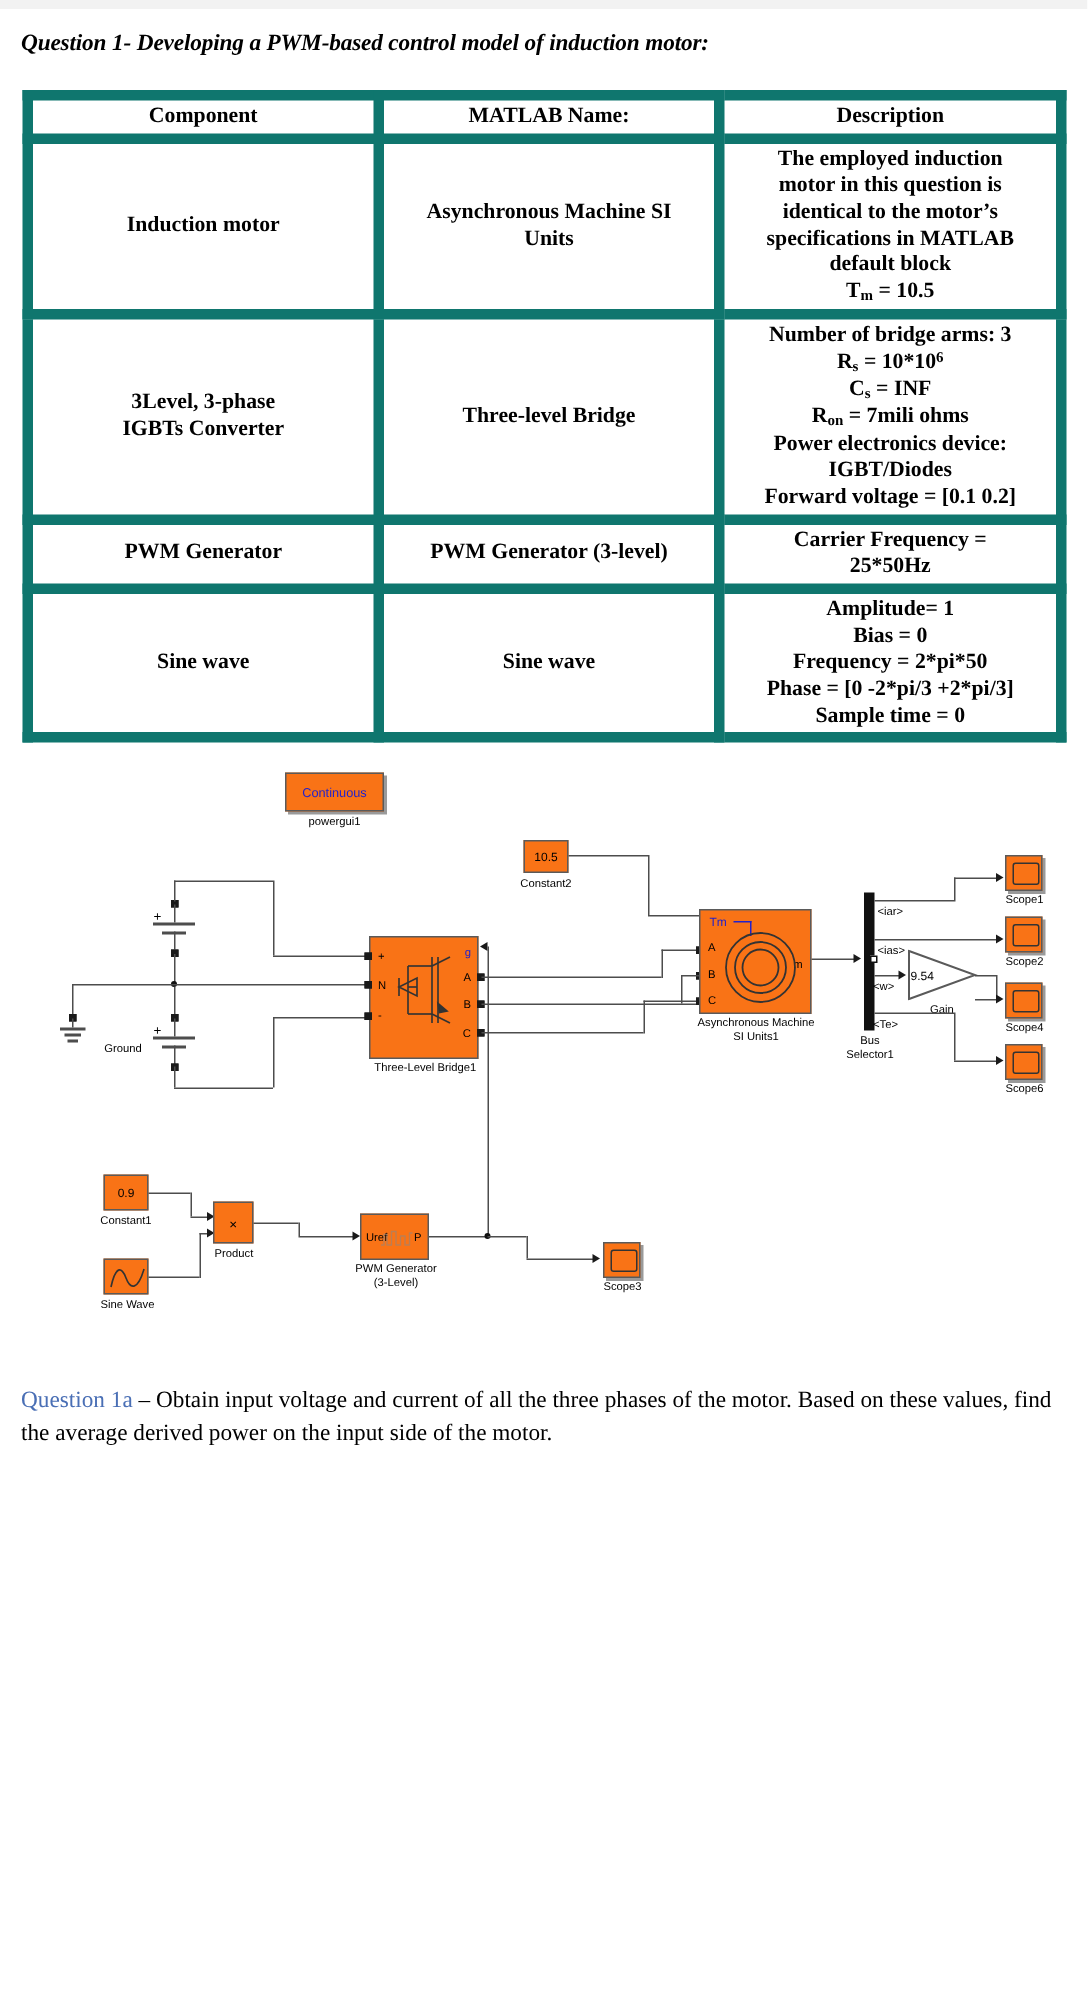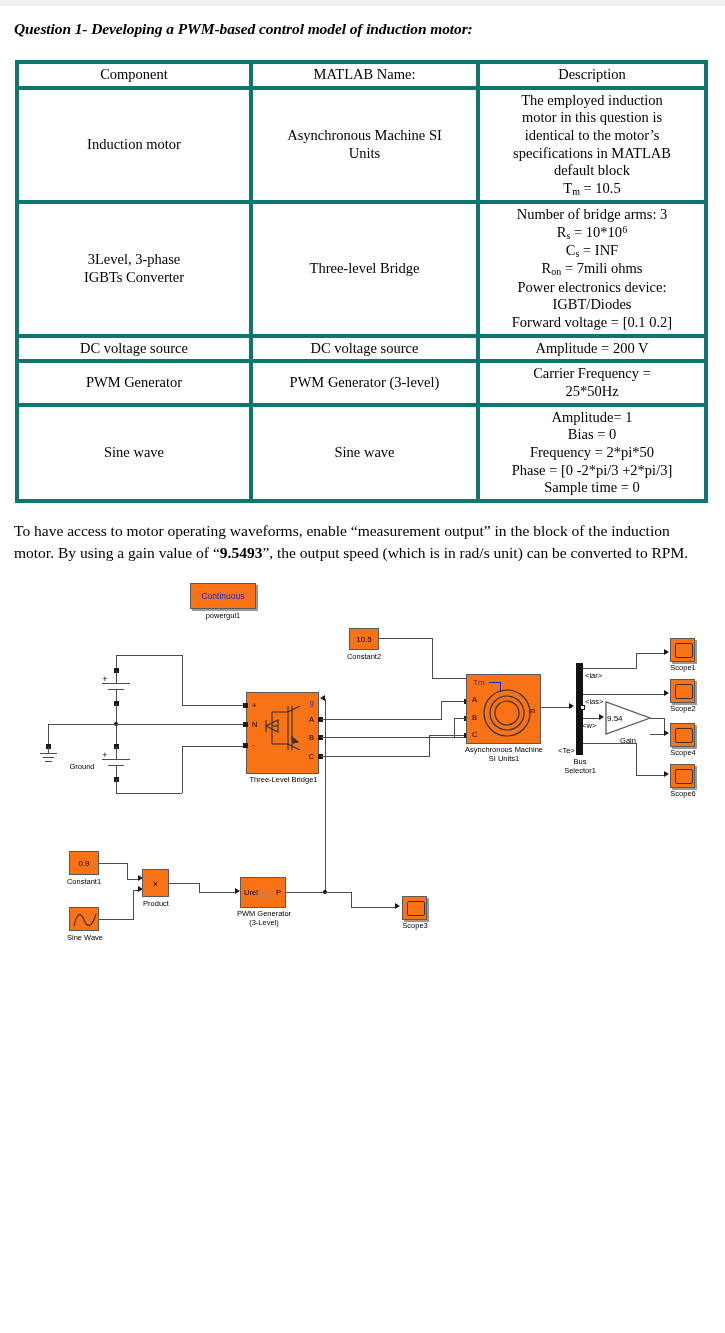--- a/index.html
+++ b/index.html
@@ -51,23 +51,23 @@
   }
   
   table.spec {
     border-collapse: collapse;
     width: 689px;
     margin-top: 22px;
     margin-left: 1px;
     table-layout: fixed;
   }
   table.spec td, table.spec th {
-    border: 4px solid #0f766e;
+    border: 7px solid #0f766e;
     font-size: 14.5px;
-    font-weight: normal;
+    font-weight: bold;
     text-align: center;
     vertical-align: middle;
     padding: 2px 4px;
     line-height: 1.22;
   }
   table.spec col.c1 { width: 234px; }
   table.spec col.c2 { width: 227px; }
   table.spec col.c3 { width: 228px; }
   .cellline { display: block; }
   sub { font-size: 10px; vertical-align: -2px; }
@@ -211,25 +211,20 @@
             <span class="cellline">Number of bridge arms: 3</span>
             <span class="cellline">R<sub>s</sub> = 10*10<sup>6</sup></span>
             <span class="cellline">C<sub>s</sub> = INF</span>
             <span class="cellline">R<sub>on</sub> = 7mili ohms</span>
             <span class="cellline">Power electronics device:</span>
             <span class="cellline">IGBT/Diodes</span>
             <span class="cellline">Forward voltage = [0.1 0.2]</span>
           </td>
         </tr>
 
-        <tr>
-          <td>DC voltage source</td>
-          <td>DC voltage source</td>
-          <td>Amplitude = 200 V</td>
-        </tr>
 
         <tr>
           <td>PWM Generator</td>
           <td>PWM Generator (3-level)</td>
           <td>
             <span class="cellline">Carrier Frequency =</span>
             <span class="cellline">25*50Hz</span>
           </td>
         </tr>
 
@@ -241,21 +236,20 @@
             <span class="cellline">Amplitude= 1</span>
             <span class="cellline">Bias = 0</span>
             <span class="cellline">Frequency = 2*pi*50</span>
             <span class="cellline">Phase = [0  -2*pi/3  +2*pi/3]</span>
             <span class="cellline">Sample time = 0</span>
           </td>
         </tr>
       </tbody>
     </table>
 
-    <p class="body"><span>To have access to motor operating waveforms, enable “measurement output” in the block of the induction motor. By using a gain value of “</span><b>9.5493</b><span>”, the output speed (which is in rad/s unit) can be converted to RPM.</span></p>
 
     <div class="figure">
 
       <div class="blk shadow" style="left:176px;top:8px;width:66px;height:26px;">
         <div class="centertxt lbl blue" style="top:8px;font-size:8.5px;">Continuous</div>
       </div>
       <div class="lbl" style="left:176px;top:37px;width:66px;">powergui1</div>
 
       <div class="blk" style="left:335px;top:53px;width:30px;height:22px;">
         <div class="centertxt lbl" style="top:6px;font-size:8px;">10.5</div>
@@ -381,21 +375,21 @@
       <div class="bus" style="left:562px;top:88px;width:7px;height:92px;"></div>
       <div class="port" style="left:566px;top:130px;background:#fff;border:1px solid #111;"></div>
       <div class="lbl" style="left:540px;top:183px;width:52px;">
         <span>Bus</span><br>
         <span>Selector1</span>
       </div>
 
       <div class="lbl" style="left:571px;top:97px;text-align:left;">&lt;iar&gt;</div>
       <div class="lbl" style="left:571px;top:123px;text-align:left;">&lt;ias&gt;</div>
       <div class="lbl" style="left:568px;top:147px;text-align:left;">&lt;w&gt;</div>
-      <div class="lbl" style="left:544px;top:172px;text-align:center;">&lt;Te&gt;</div>
+      <div class="lbl" style="left:568px;top:172px;text-align:center;">&lt;Te&gt;</div>
 
       <div class="wire h" style="left:569px;top:93px;width:53px;"></div>
       <div class="wire v" style="left:622px;top:78px;height:16px;"></div>
       <div class="wire h" style="left:622px;top:78px;width:30px;"></div>
       <div class="arrow" style="left:650px;top:74.5px;"></div>
 
       <div class="wire h" style="left:569px;top:119px;width:83px;"></div>
       <div class="arrow" style="left:650px;top:115.5px;"></div>
 
       <div class="wire h" style="left:569px;top:143px;width:17px;"></div>
@@ -489,16 +483,17 @@
       <div class="arrow" style="left:381px;top:328.5px;"></div>
 
       <div class="blk shadow" style="left:388px;top:321px;width:25px;height:24px;">
         <div style="position:absolute;left:4px;top:4px;width:16px;height:13px;border:1.2px solid #333;border-radius:2px;"></div>
       </div>
       <div class="lbl" style="left:384px;top:347px;width:34px;">Scope3</div>
 
     </div>
 
 
+    <p class="q1a"><span class="qlabel">Question 1a</span><span> – Obtain input voltage and current of all the three phases of the motor. Based on these values, find the average derived power on the input side of the motor.</span></p>
 
 
   </div>
 </div>
 
 </body></html>

